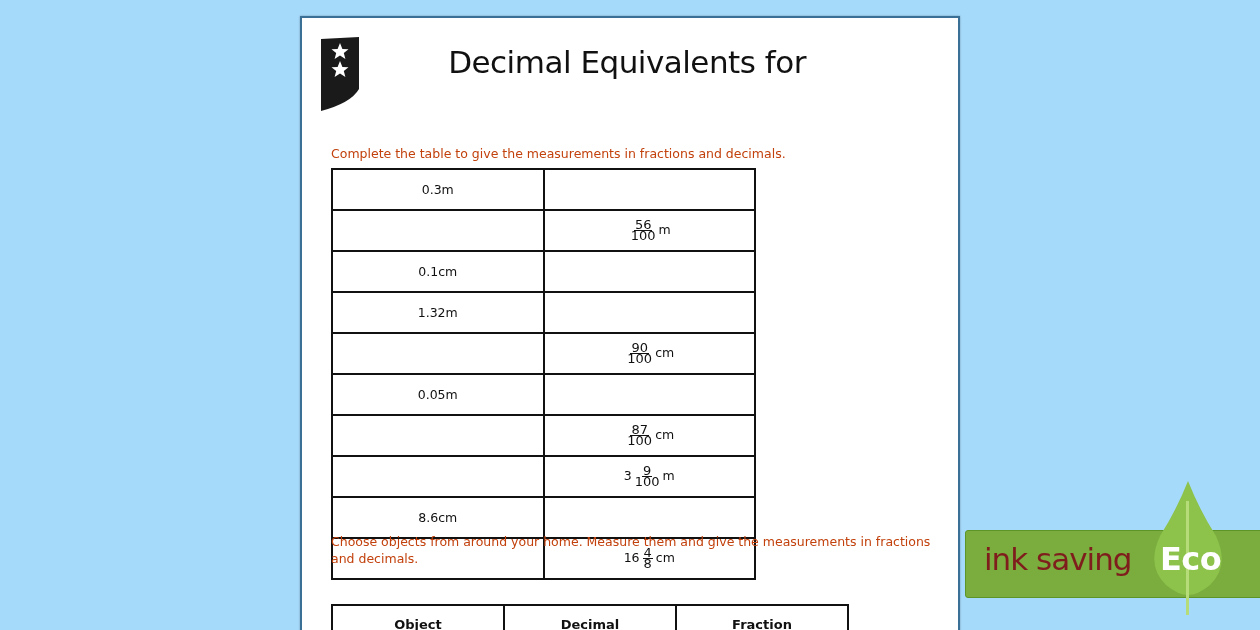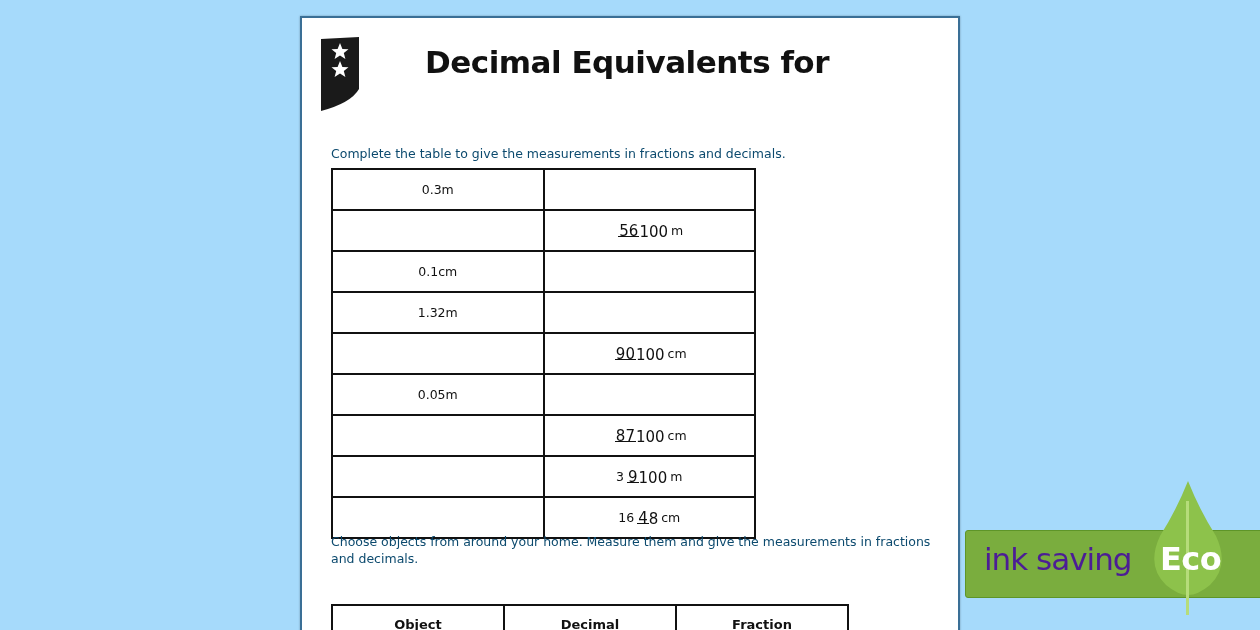--- a/index.html
+++ b/index.html
@@ -1,31 +1,31 @@
 <!DOCTYPE html>
 <html><head>
 <meta charset="utf-8">
 <style>
   html,body{margin:0;padding:0;}
   body{width:1260px;height:630px;background:#a6dafb;position:relative;overflow:hidden;font-family:"DejaVu Sans",sans-serif;}
   .page{position:absolute;left:300px;top:16px;width:656px;height:640px;background:#fff;border-left:2px solid #3a6f96;border-top:2px solid #3a6f96;border-right:2px solid #3a6f96;box-shadow:0 0 2px rgba(0,0,0,.3);}
   .badge{position:absolute;left:19px;top:19px;width:38px;height:74px;}
-  .title{position:absolute;left:80px;top:22px;width:490px;text-align:center;font-family:"DejaVu Sans",sans-serif;font-weight:bold;font-size:31px;line-height:44px;color:#111;letter-spacing:-0.5px;}
-  .instr{position:absolute;left:29px;font-size:12.5px;color:#0c4a6e;line-height:17px;}
+  .title{position:absolute;left:80px;top:22px;width:490px;text-align:center;font-family:"DejaVu Sans",sans-serif;font-weight:normal;font-size:31px;line-height:44px;color:#111;letter-spacing:-0.5px;}
+  .instr{position:absolute;left:29px;font-size:12.5px;color:#c2410c;line-height:17px;}
   .instr1{top:127px;}
   .instr2{top:515px;width:610px;}
   table{border-collapse:collapse;position:absolute;}
   .t1{left:29px;top:150px;width:425px;}
   .t1 td{border:2px solid #111;height:33px;width:50%;text-align:center;font-size:12.5px;color:#111;padding:3px;}
   .t2{left:29px;top:586px;width:518px;}
   .t2 th{border:2px solid #111;height:34px;font-size:13px;font-weight:bold;color:#111;width:33.3%;}
-  .frac{display:inline-flex;flex-direction:row;align-items:center;vertical-align:middle;font-size:15px;line-height:10px;margin:0 3px;}
+  .frac{display:inline-flex;flex-direction:column;align-items:center;vertical-align:middle;font-size:13px;line-height:10px;margin:0 3px;}
   .frac .num{border-bottom:1px solid #111;padding:0 1px;}
   .eco{position:absolute;left:965px;top:530px;width:295px;height:66px;background:#7aad3e;border:1px solid #5e9528;border-radius:3px 0 0 3px;}
-  .eco-text{position:absolute;left:18px;top:10px;font-size:31px;color:#4c1d95;font-family:"DejaVu Sans",sans-serif;letter-spacing:-1px;}
+  .eco-text{position:absolute;left:18px;top:10px;font-size:31px;color:#7f1d1d;font-family:"DejaVu Sans",sans-serif;letter-spacing:-1px;}
   .leaf{position:absolute;left:1150px;top:481px;width:76px;height:134px;}
   .eco-word{position:absolute;left:1160px;top:540px;font-size:32px;font-weight:bold;color:#fff;letter-spacing:-0.5px;}
 </style>
 </head>
 <body>
 
 <div class="page">
   <svg class="badge" viewBox="0 0 38 74">
     <path d="M0 2 L38 0 L38 52 Q30 66 0 74 Z" fill="#1a1a1a"></path>
     <polygon points="19,6 21.4,12 27.5,12.3 22.8,16 24.4,22 19,18.6 13.6,22 15.2,16 10.5,12.3 16.6,12" fill="#fff"></polygon>
@@ -78,20 +78,24 @@
             </span><span>cm</span></td>
         </tr>
         <tr>
           <td></td>
           <td><span>3</span><span class="frac">
               <span class="num">9</span>
               <span>100</span>
             </span><span>m</span></td>
         </tr>
         <tr>
+          <td>8.6cm</td>
+          <td></td>
+        </tr>
+        <tr>
           <td></td>
           <td><span>16</span><span class="frac">
               <span class="num">4</span>
               <span>8</span>
             </span><span>cm</span></td>
         </tr>
       </tbody>
   </table>
 
   <div class="instr instr2">Choose objects from around your home. Measure them and give the measurements in fractions and decimals.</div>

